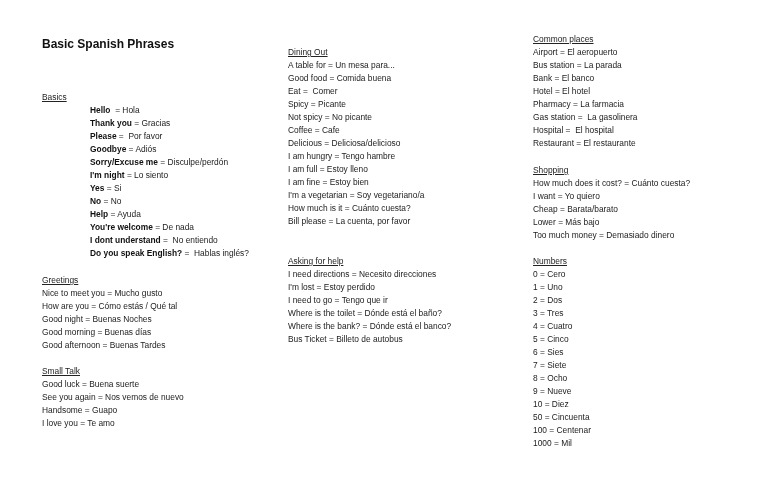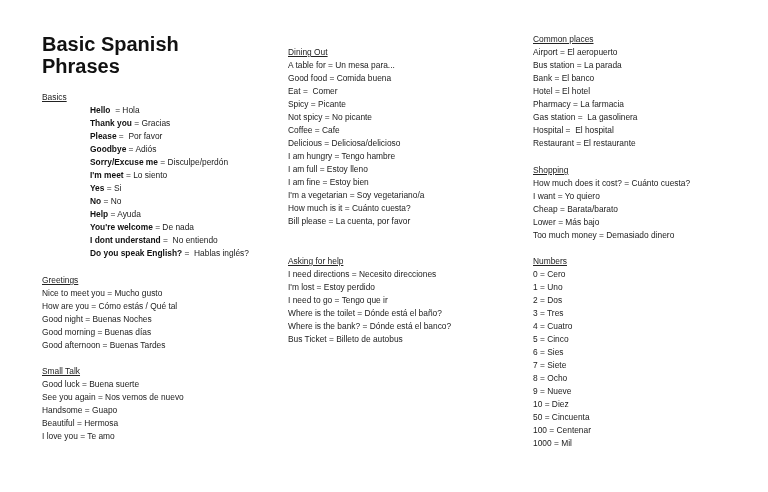--- a/index.html
+++ b/index.html
@@ -6,21 +6,21 @@
   body {
     width: 768px; height: 492px; position: relative; overflow: hidden;
     font-family: "Liberation Sans", sans-serif; color: #1a1a1a;
   }
   .col { position: absolute; top: 0; }
   .col1 { left: 42px; }
   .col2 { left: 288px; }
   .col3 { left: 533px; }
   .title {
     position: absolute; left: 42px; top: 33px; margin: 0;
-    font-size: 20px; font-weight: bold; line-height: 22px; color: #111;
+    font-size: 12px; font-weight: bold; line-height: 22px; color: #111;
     width: 200px;
   }
   .section { position: absolute; left: 0; width: 240px; }
   .sec-head {
     font-size: 8.4px; line-height: 13px; text-decoration: underline;
     color: #222; white-space: nowrap; height: 13px;
   }
   .row {
     font-size: 8.4px; line-height: 13px; height: 13px; white-space: nowrap; color: #222;
   }
@@ -32,21 +32,21 @@
 <h1 class="title">Basic Spanish Phrases</h1>
 
 <div class="col col1">
   <div class="section" style="top:91px">
     <div class="sec-head">Basics</div>
     <div class="row"><b>Hello</b><span style="white-space:pre">  = </span><span>Hola</span></div>
     <div class="row"><b>Thank you</b><span style="white-space:pre"> = </span><span>Gracias</span></div>
     <div class="row"><b>Please</b><span style="white-space:pre"> =  </span><span>Por favor</span></div>
     <div class="row"><b>Goodbye</b><span style="white-space:pre"> = </span><span>Adiós</span></div>
     <div class="row"><b>Sorry/Excuse me</b><span style="white-space:pre"> = </span><span>Disculpe/perdón</span></div>
-    <div class="row"><b>I'm meet</b><span style="white-space:pre"> = </span><span>Lo siento</span></div>
+    <div class="row"><b>I'm night</b><span style="white-space:pre"> = </span><span>Lo siento</span></div>
     <div class="row"><b>Yes</b><span style="white-space:pre"> = </span><span>Si</span></div>
     <div class="row"><b>No</b><span style="white-space:pre"> = </span><span>No</span></div>
     <div class="row"><b>Help</b><span style="white-space:pre"> = </span><span>Ayuda</span></div>
     <div class="row"><b>You're welcome</b><span style="white-space:pre"> = </span><span>De nada</span></div>
     <div class="row"><b>I dont understand</b><span style="white-space:pre"> =  </span><span>No entiendo</span></div>
     <div class="row"><b>Do you speak English?</b><span style="white-space:pre"> =  </span><span>Hablas inglés?</span></div>
   </div>
 
   <div class="section" style="top:274px">
     <div class="sec-head">Greetings</div>
@@ -55,21 +55,20 @@
     <div class="row">Good night = Buenas Noches</div>
     <div class="row">Good morning = Buenas días</div>
     <div class="row">Good afternoon = Buenas Tardes</div>
   </div>
 
   <div class="section" style="top:365px">
     <div class="sec-head">Small Talk</div>
     <div class="row">Good luck = Buena suerte</div>
     <div class="row">See you again = Nos vemos de nuevo</div>
     <div class="row">Handsome = Guapo</div>
-    <div class="row">Beautiful = Hermosa</div>
     <div class="row">I love you = Te amo</div>
   </div>
 </div>
 
 <div class="col col2">
   <div class="section" style="top:46px">
     <div class="sec-head">Dining Out</div>
     <div class="row">A table for = Un mesa para...</div>
     <div class="row">Good food = Comida buena</div>
     <div class="row" style="white-space:pre">Eat =  Comer</div>

